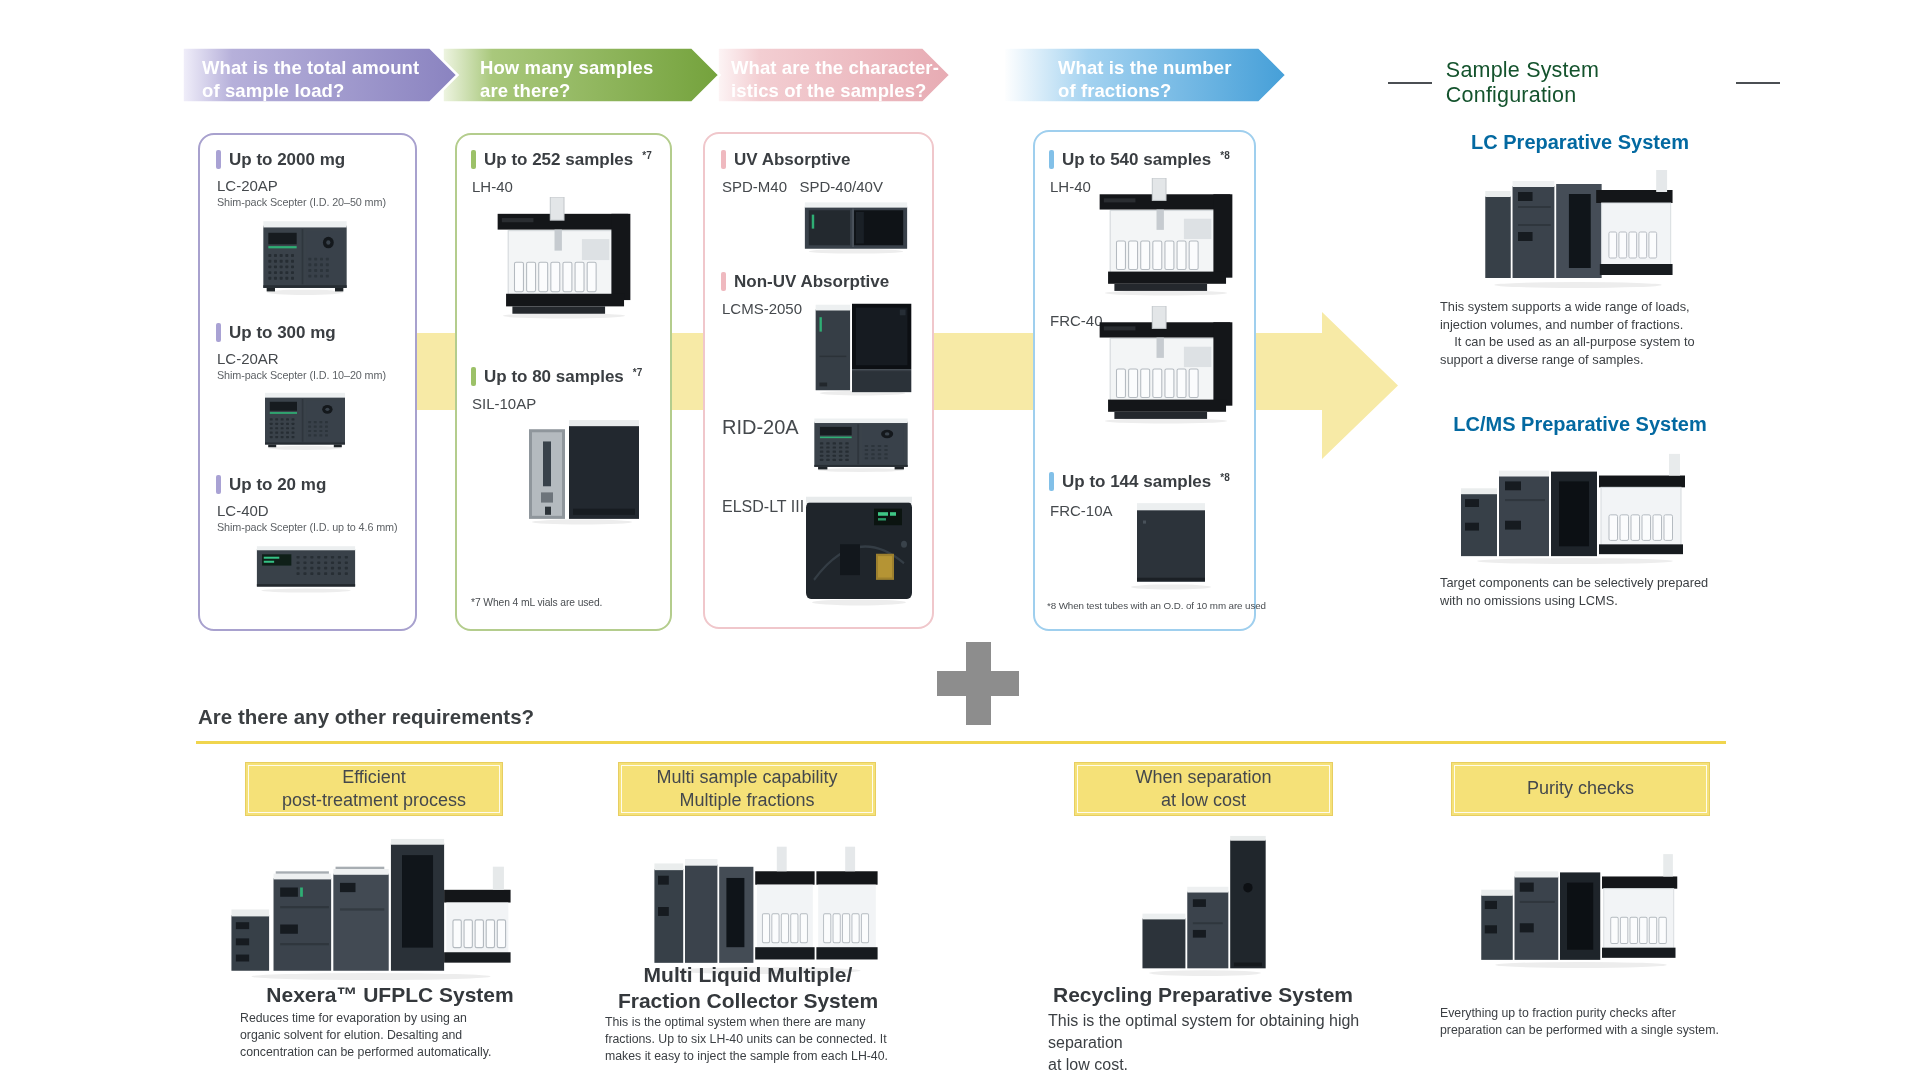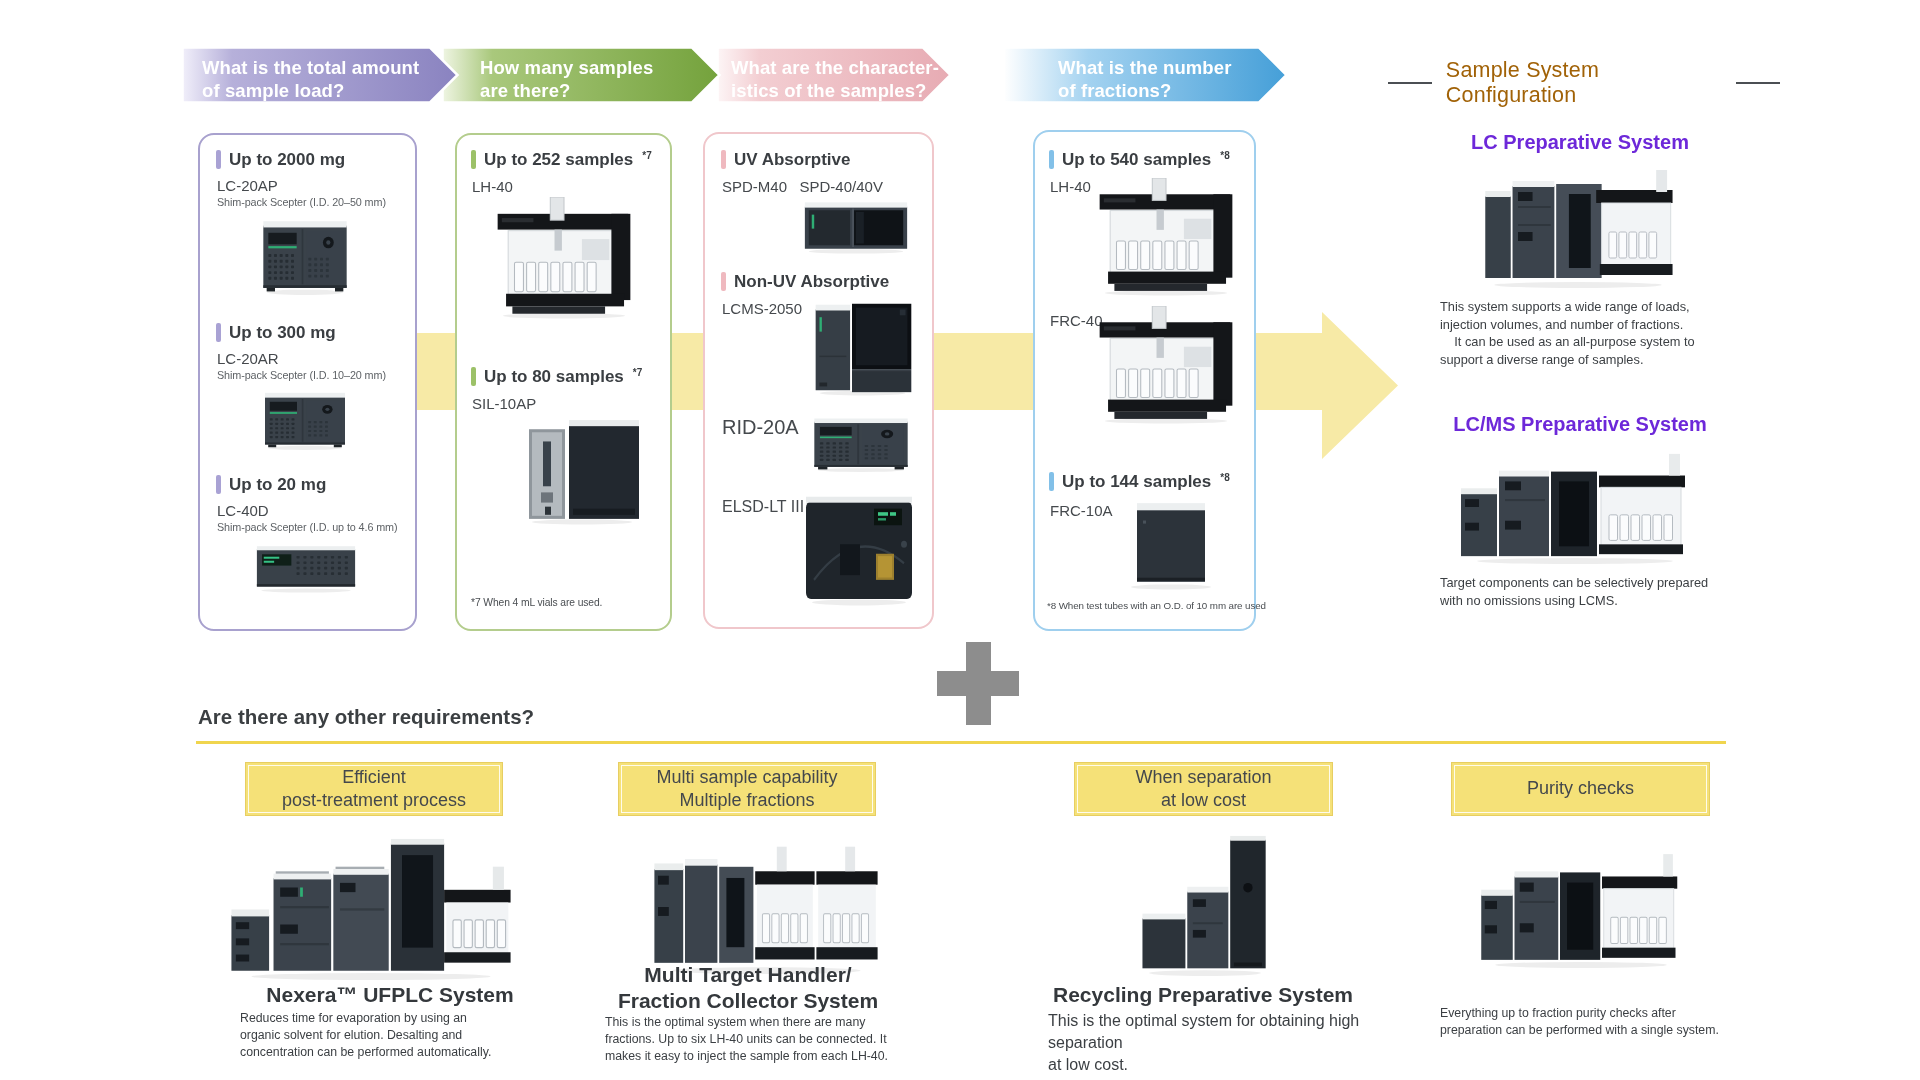--- a/index.html
+++ b/index.html
@@ -13,23 +13,23 @@
   .qbox{position:absolute;background:#fff;border:2px solid;border-radius:16px;z-index:2;}
   .tick-head{position:absolute;display:flex;gap:8px;font-size:17px;
              font-weight:700;color:#3a3e42;white-space:nowrap;}
   .tick{display:inline-block;width:5px;height:19px;border-radius:2px;}
   .tick-head sup{font-size:10px;font-weight:700;margin-left:1px;}
   .model{position:absolute;font-size:15px;color:#45494d;white-space:pre-wrap;}
   .sub{position:absolute;font-size:10.8px;color:#5e6266;white-space:nowrap;letter-spacing:-.1px;}
   .footnote{position:absolute;font-size:10.3px;color:#4a4e52;white-space:nowrap;letter-spacing:-.1px;}
   
   .cfg-title{position:absolute;display:flex;align-items:center;justify-content:center;gap:14px;
-             font-size:21.5px;color:#a16207;letter-spacing:.2px;}
+             font-size:21.5px;color:#14532d;letter-spacing:.2px;}
   .cfg-dash{width:46px;height:2.5px;background:#4b4f53;}
-  .sys-title{position:absolute;font-size:20px;font-weight:600;color:#6d28d9;text-align:center;
+  .sys-title{position:absolute;font-size:20px;font-weight:600;color:#0369a1;text-align:center;
              white-space:pre-line;line-height:1.25;}
   .desc{position:absolute;font-size:12.8px;color:#3b3f43;line-height:1.38;white-space:pre-wrap;}
   
   .req-heading{position:absolute;font-size:20.5px;font-weight:600;color:#3b3f42;}
   .divider{position:absolute;height:3px;}
   .badge{position:absolute;display:flex;align-items:center;justify-content:center;text-align:center;
          font-size:18px;font-weight:500;color:#44484c;line-height:1.3;white-space:pre-line;
          border:1px solid;outline:1px solid rgba(255,255,255,.85);outline-offset:-4px;}
   .big-title{position:absolute;font-size:21px;font-weight:600;color:#34383c;text-align:center;
              white-space:pre-line;line-height:1.22;}
@@ -713,21 +713,21 @@
         <rect x="204.5" y="66" width="8" height="26" fill="none" stroke="#b4bac0" stroke-width="1" rx="1.5"></rect>
         <rect x="215" y="66" width="8" height="26" fill="#fbfcfd" rx="1.5"></rect>
         <rect x="215" y="66" width="8" height="26" fill="none" stroke="#b4bac0" stroke-width="1" rx="1.5"></rect>
         <rect x="225.5" y="66" width="8" height="26" fill="#fbfcfd" rx="1.5"></rect>
         <rect x="225.5" y="66" width="8" height="26" fill="none" stroke="#b4bac0" stroke-width="1" rx="1.5"></rect>
         <rect x="236" y="66" width="8" height="26" fill="#fbfcfd" rx="1.5"></rect>
         <rect x="236" y="66" width="8" height="26" fill="none" stroke="#b4bac0" stroke-width="1" rx="1.5"></rect>
         <rect x="186" y="96" width="68" height="11" fill="#171b1f"></rect>
       </svg>
     </div>
-  <div class="big-title" style="left:608px;top:962px;width:280px">Multi Target Handler/
+  <div class="big-title" style="left:608px;top:962px;width:280px">Multi Liquid Multiple/
 Fraction Collector System</div>
   <div class="desc" style="left:605px;top:1014px;width:300px;font-size:12.3px">This is the optimal system when there are many
 fractions. Up to six LH-40 units can be connected. It
 makes it easy to inject the sample from each LH-40.</div>
 
   <div class="badge" style="left:1074px;top:762px;width:257px;height:52px;background:var(--badgeYellow);border-color:var(--badgeBorder)">When separation
 at low cost</div>
   <div class="abs" style="left:1135px;top:834px;width:140px;height:142px">
       <svg viewBox="0 0 150 148" preserveAspectRatio="none" style="width:100%;height:100%;display:block">
         <ellipse cx="75" cy="145" rx="60" ry="3" fill="#ededed"></ellipse>

